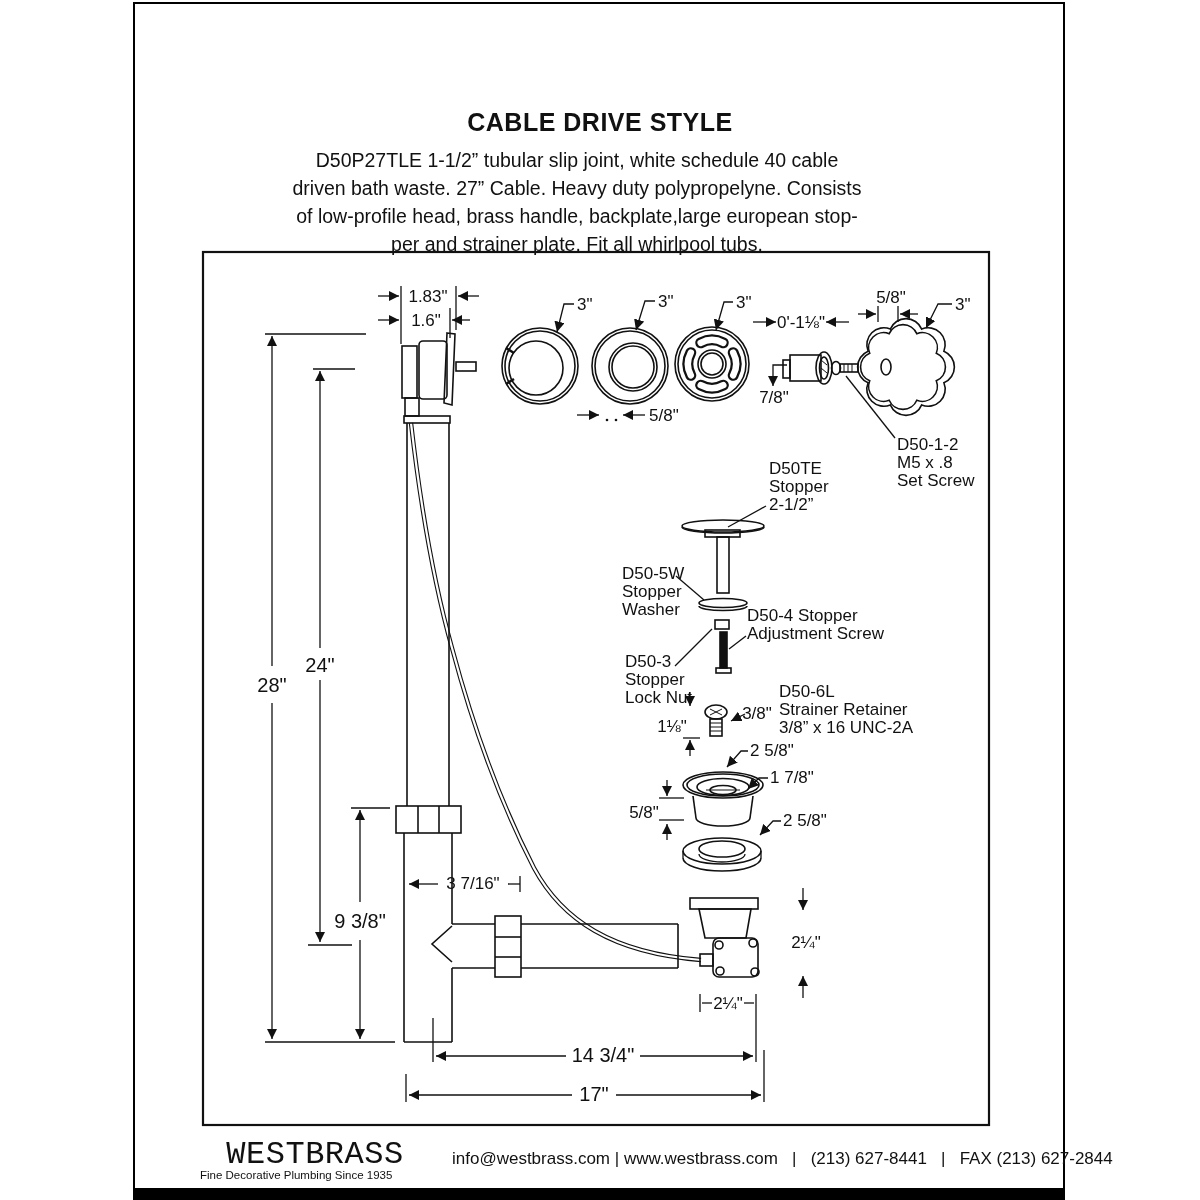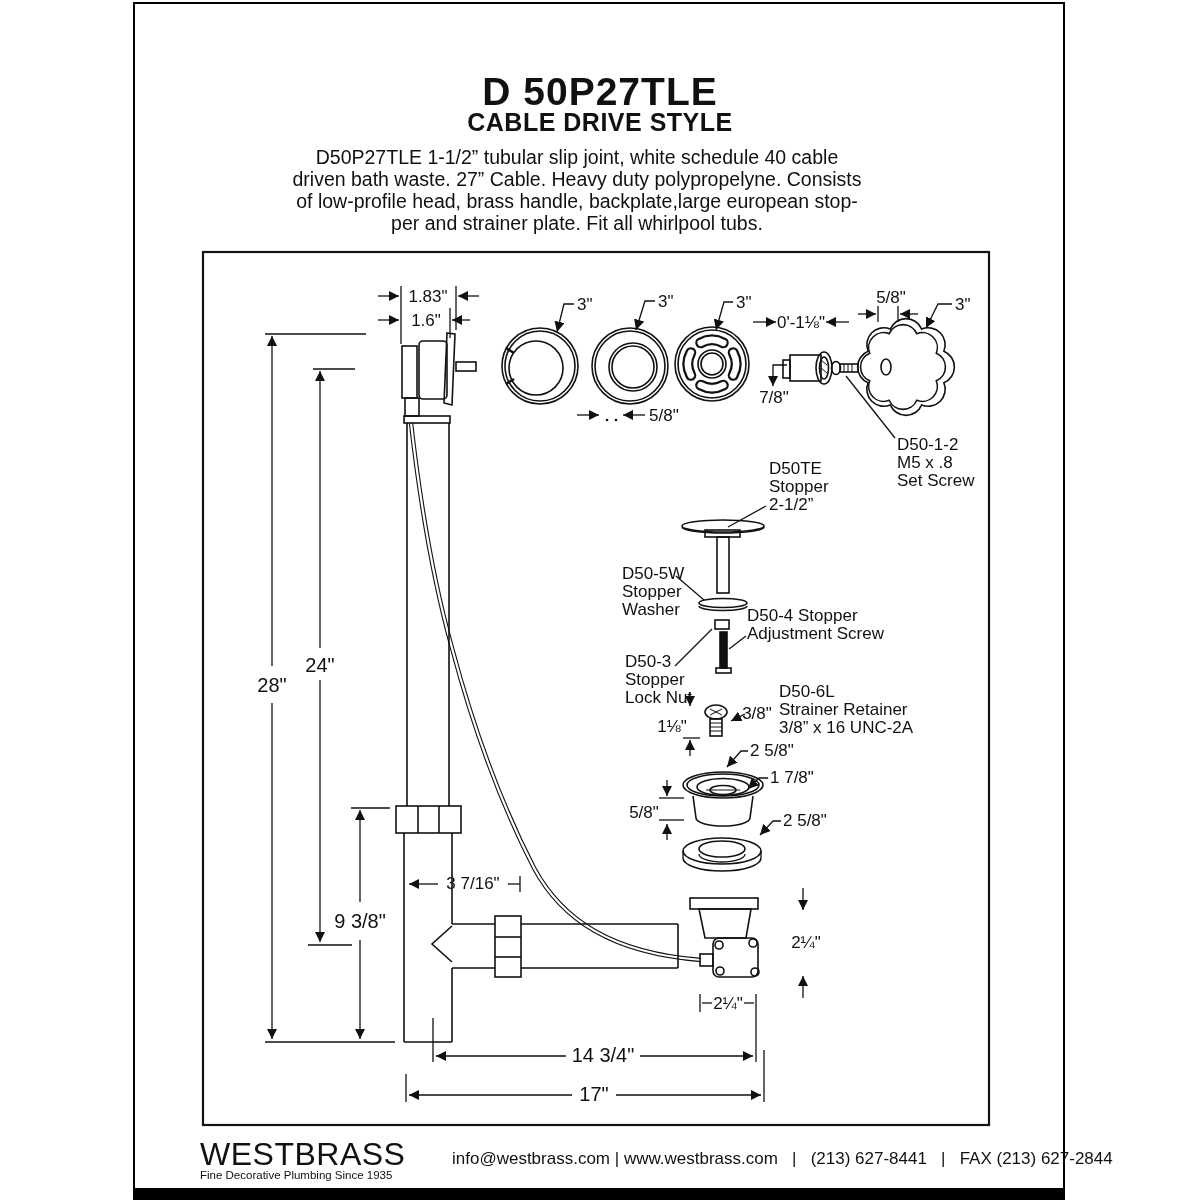--- a/index.html
+++ b/index.html
@@ -6,40 +6,39 @@
   .stage{position:relative;width:1200px;height:1200px;background:#fff;overflow:hidden;
          font-family:"Liberation Sans",sans-serif;color:#111;}
   .page-frame{position:absolute;left:133px;top:2px;width:932px;height:1188px;
               border:2px solid #000;box-sizing:border-box;}
   .bottom-bar{position:absolute;left:133px;top:1188px;width:932px;height:12px;background:#000;}
   .title{position:absolute;left:133px;top:70px;width:934px;text-align:center;
          font-size:39px;font-weight:bold;letter-spacing:1px;}
   .subtitle{position:absolute;left:133px;top:108px;width:934px;text-align:center;
             font-size:25px;font-weight:bold;letter-spacing:0.5px;}
   .description{position:absolute;left:133px;top:146px;width:888px;text-align:center;
-               font-size:19.5px;line-height:22px;white-space:pre-line;}
+               font-size:19.5px;line-height:28px;white-space:pre-line;}
   .diagram-svg{position:absolute;left:0;top:0;}
   svg text{font-family:"Liberation Sans",sans-serif;fill:#111;}
   .dim{font-size:17px;}
   .dim-lg{font-size:20px;}
   .lbl{font-size:17px;}
-  .brand{position:absolute;left:200px;top:1136px;width:230px;
-         font-family:Liberation Sans, sans-serif;font-size:32px;letter-spacing:0.5px;}
+  .brand{position:absolute;left:200px;top:1136px;width:230px;text-align:center;
+         font-family:Liberation Mono, monospace;font-size:32px;letter-spacing:0.5px;}
   .tagline{position:absolute;left:200px;top:1169px;width:230px;
            font-size:11.5px;}
   .contact{position:absolute;left:452px;top:1149px;font-size:17px;white-space:pre;}
 </style>
 </head>
 <body>
 
 <div class="stage">
 
   <div class="page-frame"></div>
 
-  <div class="title">D 50P27TLE</div>
   <div class="subtitle">CABLE DRIVE STYLE</div>
   <div class="description">D50P27TLE  1-1/2” tubular slip joint, white schedule 40 cable
 driven bath waste. 27” Cable. Heavy duty polypropelyne. Consists
 of low-profile head, brass handle, backplate,large european stop-
 per and strainer plate. Fit all whirlpool tubs.</div>
 
   <svg class="diagram-svg" width="1200" height="1200" viewBox="0 0 1200 1200">
     <defs>
       <marker id="arw" viewBox="0 0 10 10" refX="10" refY="5" markerWidth="8" markerHeight="8" orient="auto">
         <path d="M0,0 L10,5 L0,10 z" fill="#111"></path>

